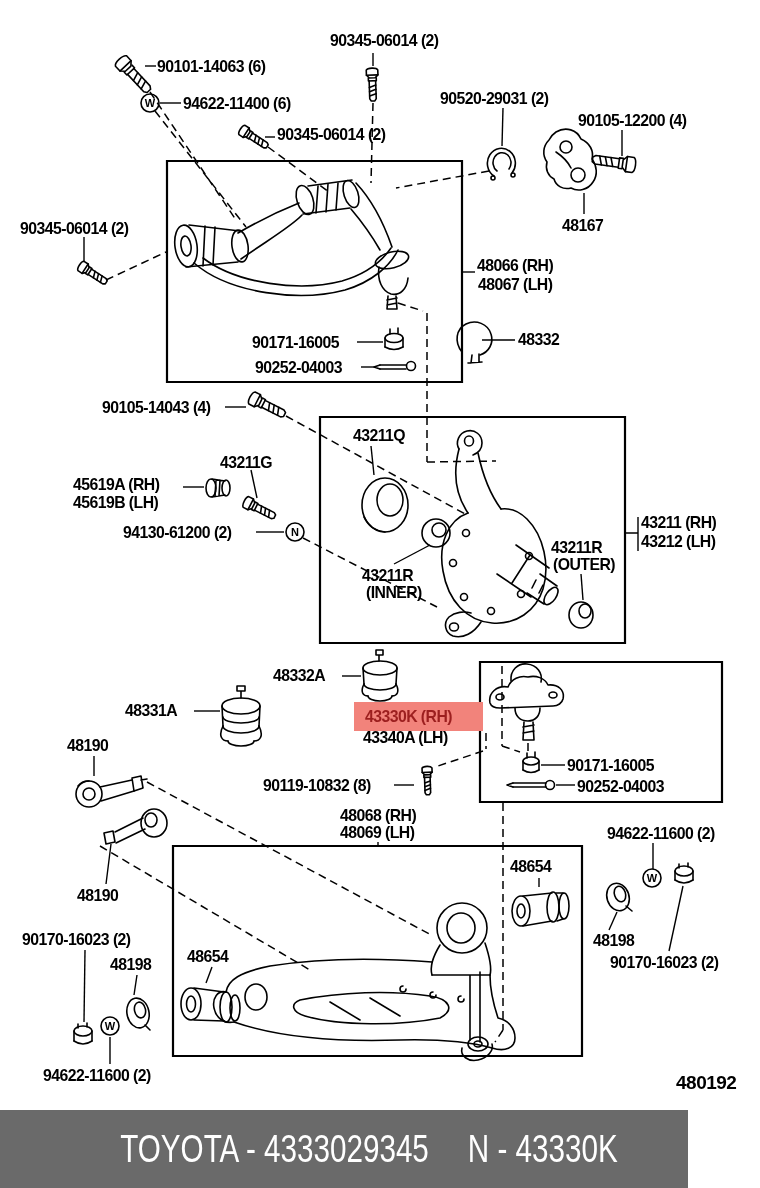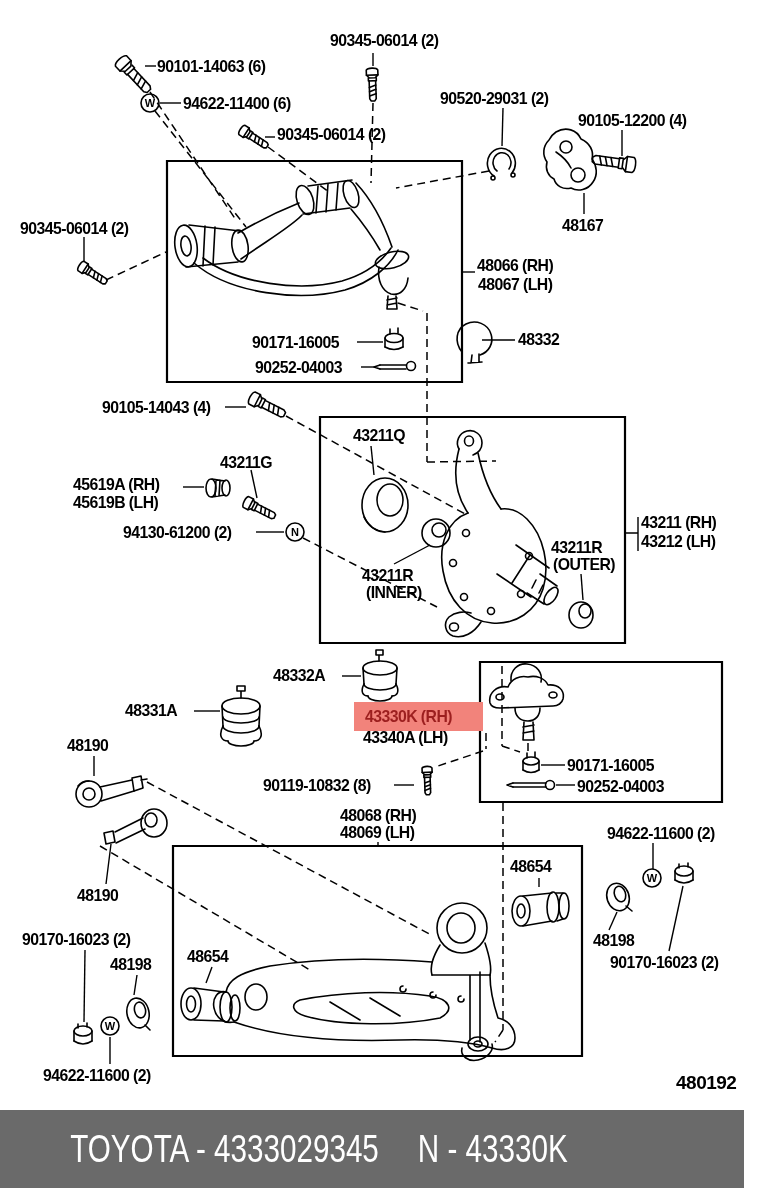--- a/index.html
+++ b/index.html
@@ -7,22 +7,22 @@
           font-family:"Liberation Sans",sans-serif;}
   #art{position:absolute;left:0;top:0;}
   .lbl{position:absolute;font:bold 17px "Liberation Sans",sans-serif;letter-spacing:-0.6px;
        color:#000;white-space:nowrap;transform:scaleX(0.93);transform-origin:0 0;line-height:1;}
   .lbl.hl{color:#9c1f1f;z-index:3;}
   #highlight-box{position:absolute;left:354px;top:702px;width:129px;height:29px;
        background:#f2837b;z-index:2;}
   .lbl{z-index:3;}
   #figcode{position:absolute;left:676px;top:1072px;font:bold 19px "Liberation Sans",sans-serif;
        letter-spacing:-0.5px;color:#000;z-index:3;text-align:center;}
-  #footer{position:absolute;left:0;top:1110px;width:744px;height:78px;background:#6a6a6a;
-       display:flex;align-items:center;justify-content:flex-start;z-index:4;}
+  #footer{position:absolute;left:0;top:1110px;width:688px;height:78px;background:#6a6a6a;
+       display:flex;align-items:center;justify-content:flex-end;z-index:4;}
   .footer-line{display:flex;gap:50px;font:400 38px "Liberation Sans",sans-serif;color:#ffffff;
        transform:scaleX(0.78);white-space:nowrap;}
   svg *{vector-effect:non-scaling-stroke;}
   .s{stroke:#000;stroke-width:1.6;fill:none;stroke-linecap:round;stroke-linejoin:round;}
   .box{stroke:#000;stroke-width:2.2;fill:none;}
   .ld{stroke:#000;stroke-width:1.4;fill:none;}
   .dsh{stroke:#000;stroke-width:1.5;fill:none;stroke-dasharray:8 5;}
   .ictext{font:bold 11px "Liberation Sans",sans-serif;fill:#000;}
 </style>
 </head>

